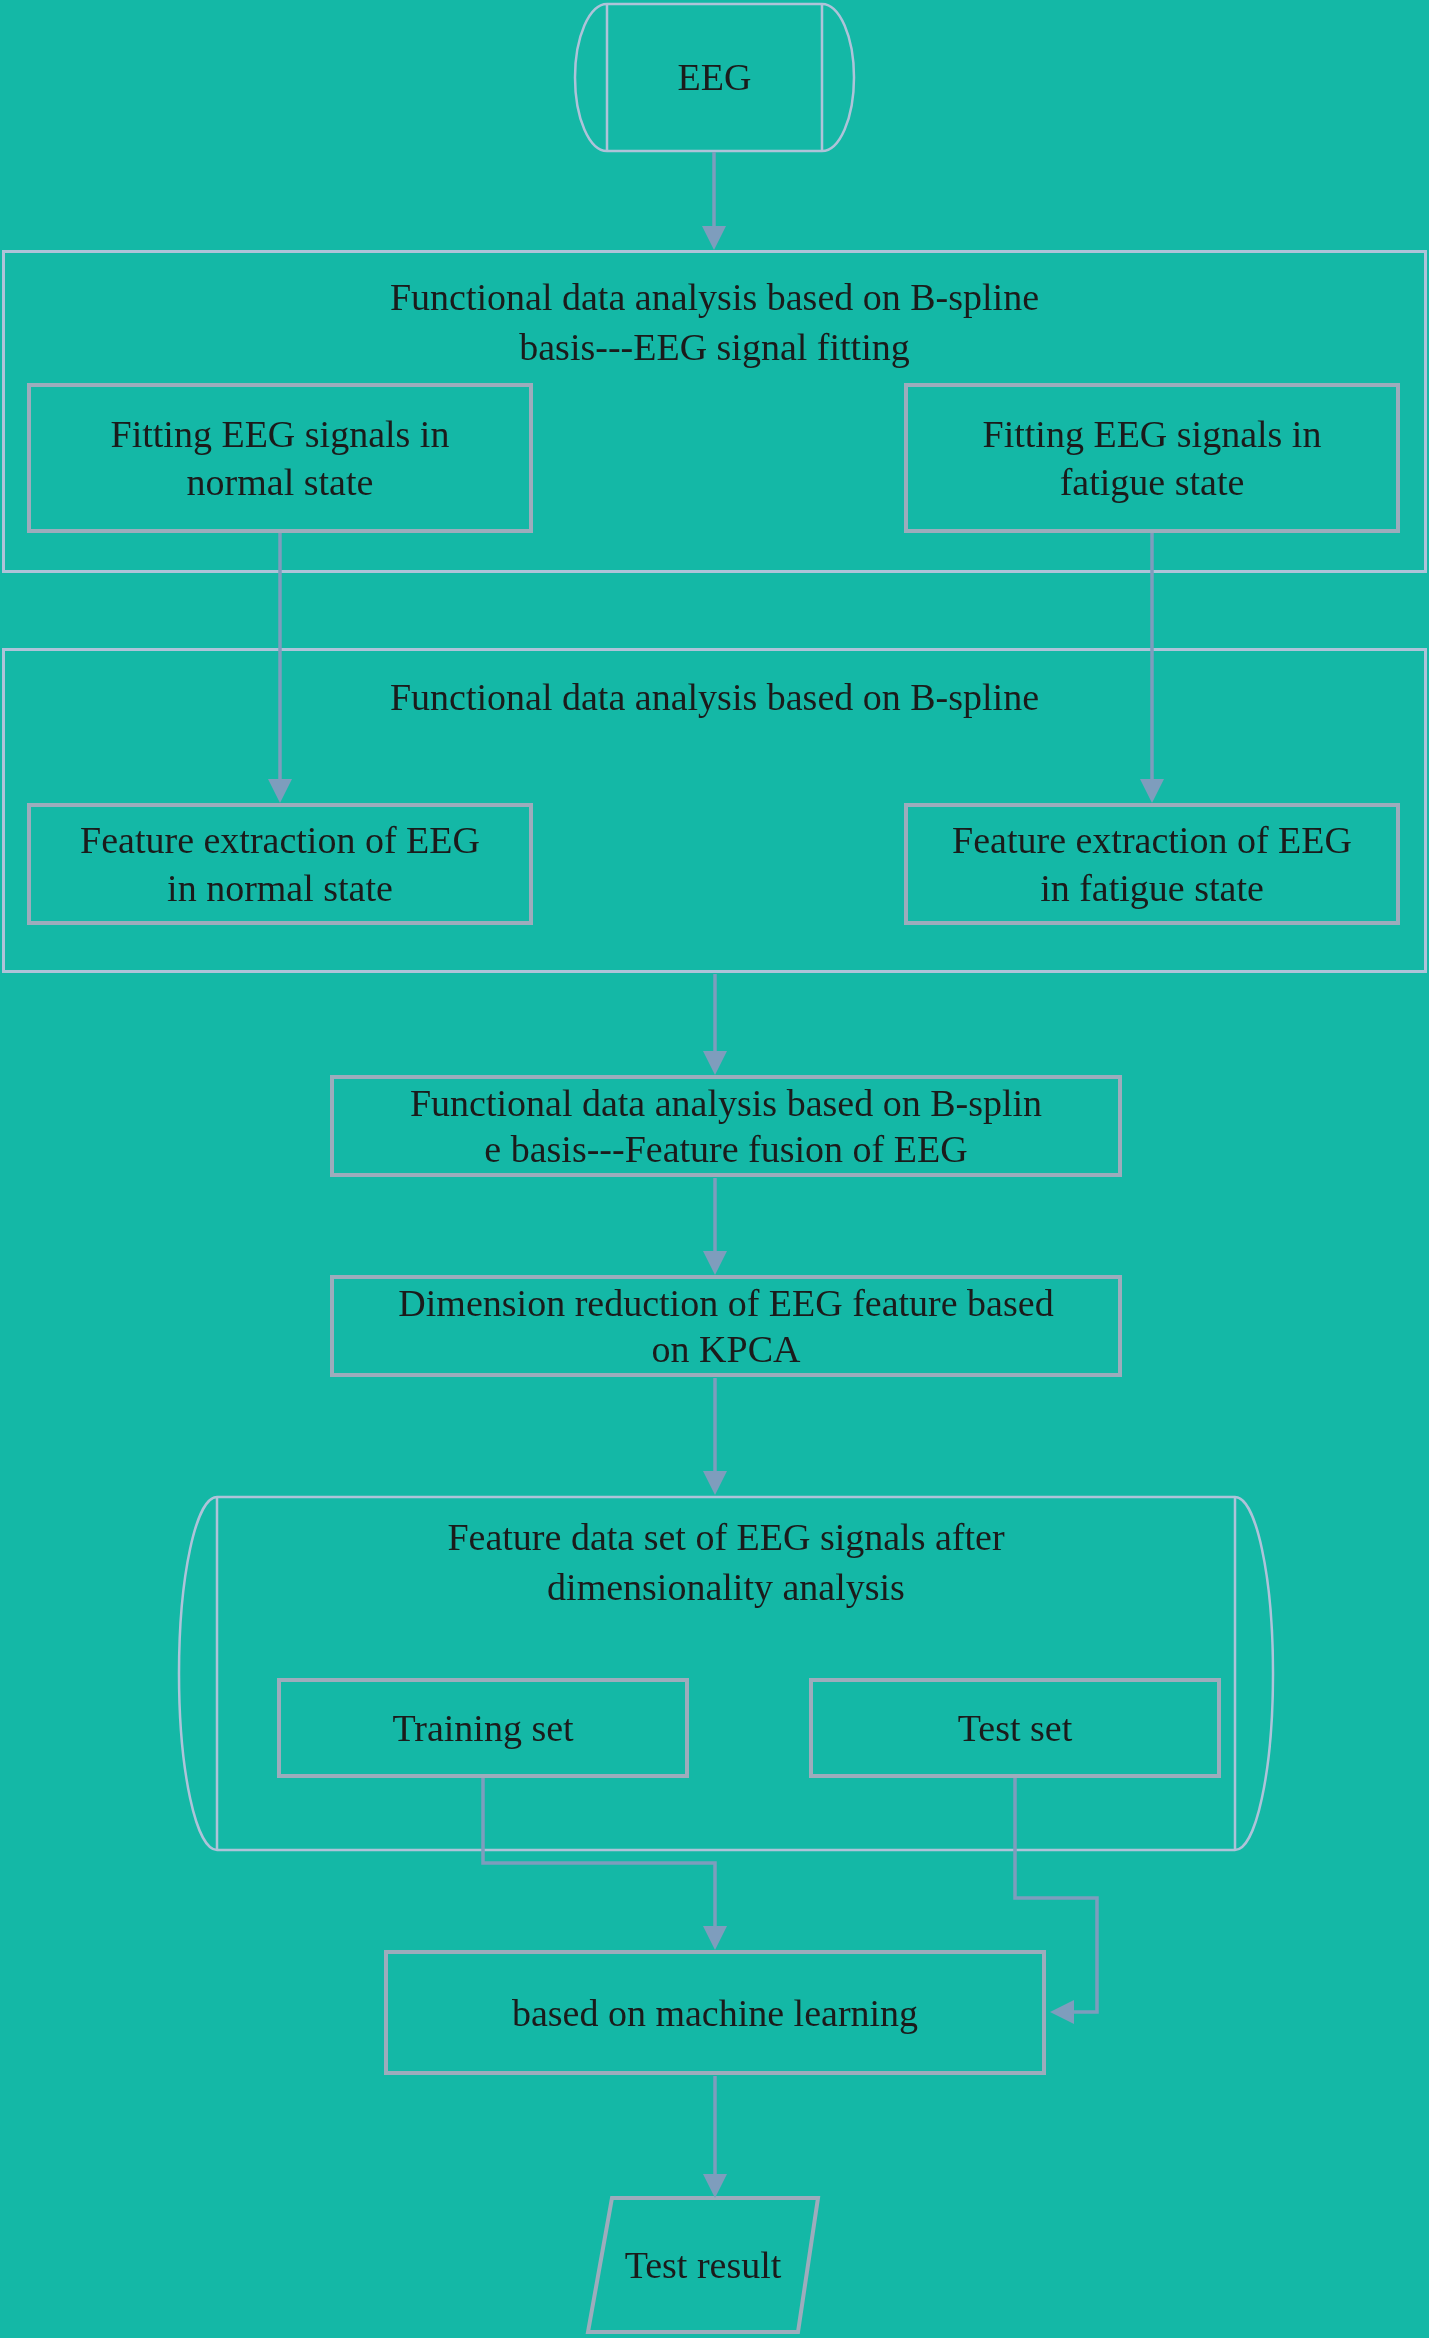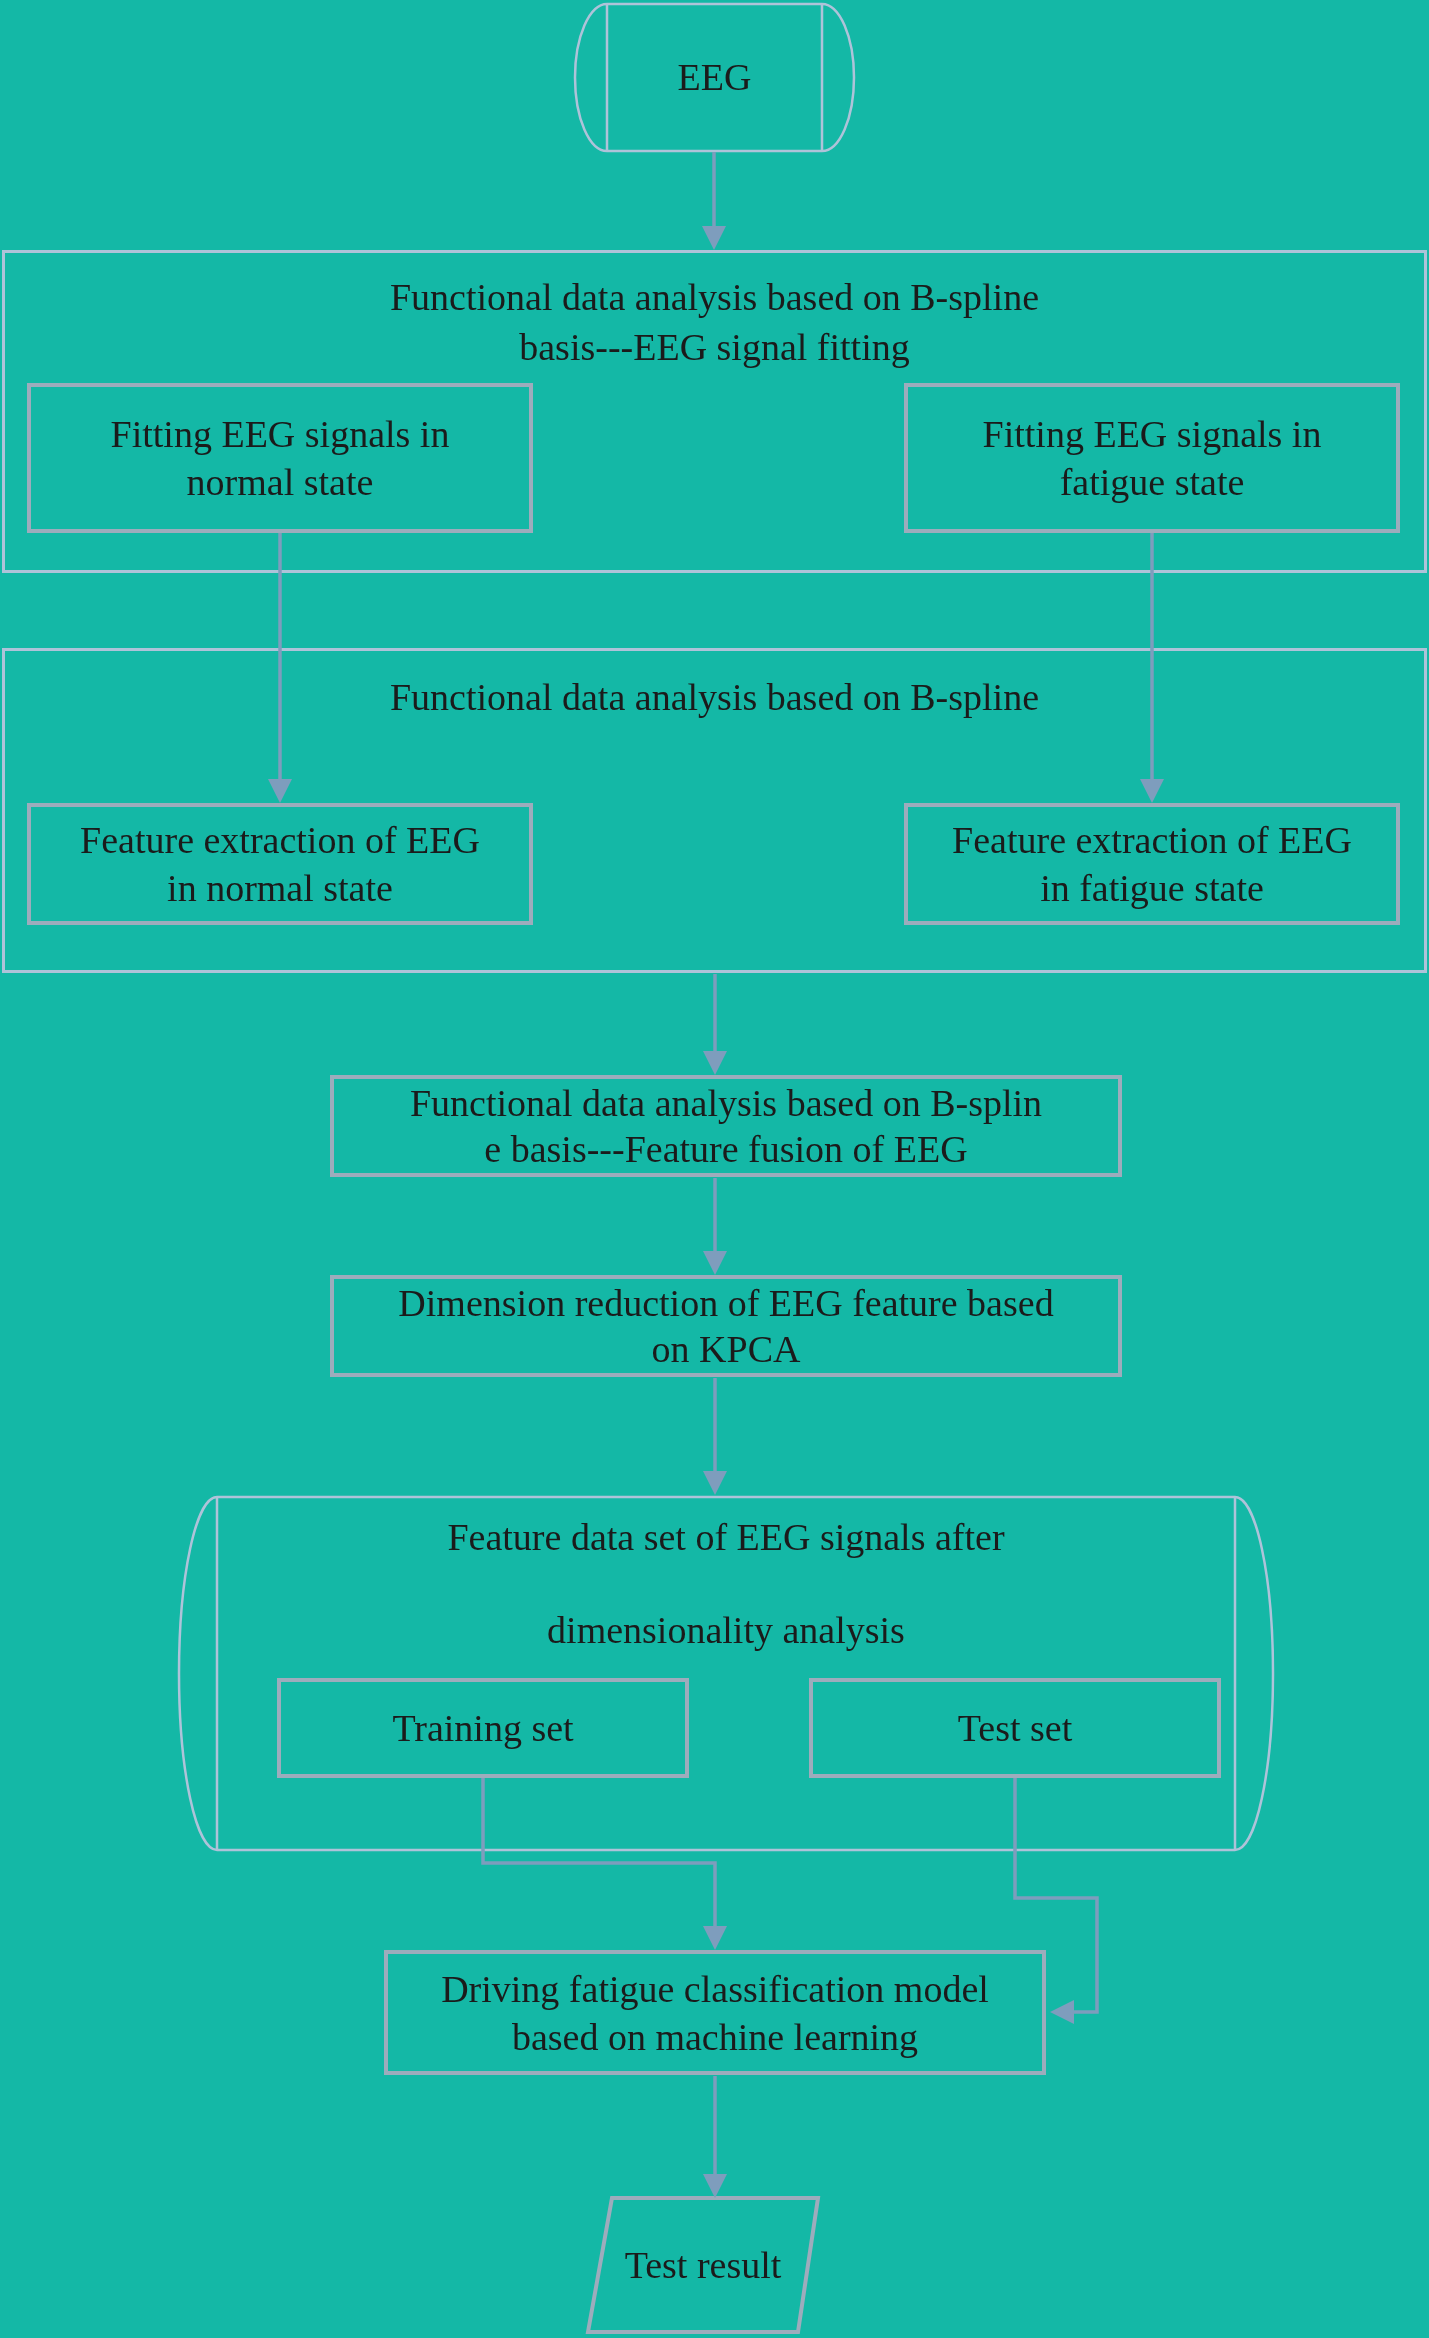--- a/index.html
+++ b/index.html
@@ -62,33 +62,32 @@
   <div class="box inner-box tight" style="left:330px; top:1075px; width:792px; height:102px;">
     <div>Functional data analysis based on B-splin</div>
     <div>e basis---Feature fusion of EEG</div>
   </div>
 
   <div class="box inner-box tight" style="left:330px; top:1275px; width:792px; height:102px;">
     <div>Dimension reduction of EEG feature based</div>
     <div>on KPCA</div>
   </div>
 
-  <div class="label" style="left:217px; top:1512px; width:1018px;gap:43px;">
+  <div class="label" style="left:217px; top:1512px; width:1018px;">
     <div>Feature data set of EEG signals after</div>
     <div>dimensionality analysis</div>
   </div>
   <div class="box inner-box" style="left:277px; top:1678px; width:412px; height:100px;">
     <div>Training set</div>
   </div>
   <div class="box inner-box" style="left:809px; top:1678px; width:412px; height:100px;">
     <div>Test set</div>
   </div>
 
   <div class="box inner-box" style="left:384px; top:1950px; width:662px; height:125px;">
-    <div>Driving fatigue classification model</div>
     <div>based on machine learning</div>
   </div>
 
   <div class="label" style="left:588px; top:2198px; width:230px; height:134px;">
     <div>Test result</div>
   </div>
 
   <svg class="overlay" width="1429" height="2338" viewBox="0 0 1429 2338">
 
     <path class="shape" d="M607,4 H822 A32,73.5 0 0 1 822,151 H607 A32,73.5 0 0 1 607,4 Z"></path>

